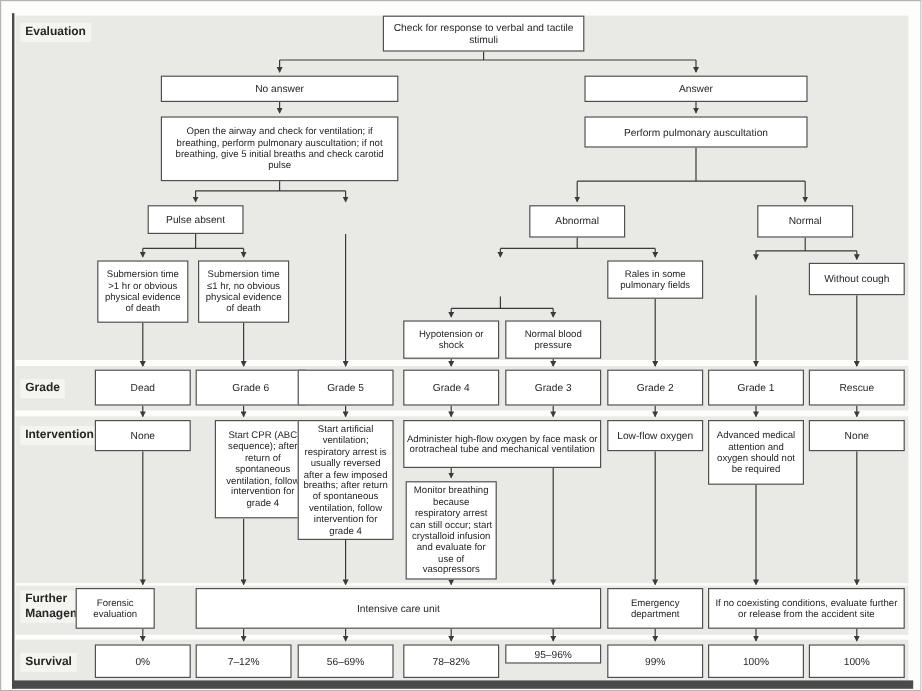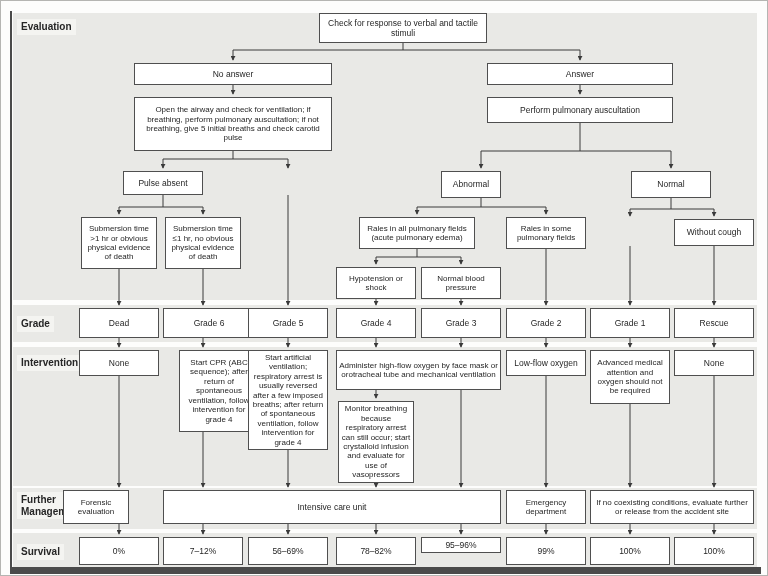--- a/index.html
+++ b/index.html
@@ -99,25 +99,24 @@
   <div class="rowlabel" style="left:16px;top:354px">Intervention</div>
   <div class="rowlabel" style="left:16px;top:491px;width:62px">Further Management</div>
   <div class="rowlabel" style="left:16px;top:543px">Survival</div>
 
   <div class="box s9" style="left:318px;top:12px;width:168px;height:30px">Check for response to verbal and tactile stimuli</div>
   <div class="box s9" style="left:133px;top:62px;width:198px;height:22px">No answer</div>
   <div class="box s9" style="left:486px;top:62px;width:186px;height:22px">Answer</div>
   <div class="box" style="left:133px;top:96px;width:198px;height:54px">Open the airway and check for ventilation; if breathing, perform pulmonary auscultation; if not breathing, give 5 initial breaths and check carotid pulse</div>
   <div class="box s9" style="left:486px;top:96px;width:186px;height:26px">Perform pulmonary auscultation</div>
   <div class="box s9" style="left:122px;top:170px;width:80px;height:24px">Pulse absent</div>
-  <div class="box s9" style="left:440px;top:170px;width:60px;height:27px">Abnormal</div>
+  <div class="box s9" style="left:440px;top:170px;width:80px;height:27px">Abnormal</div>
   <div class="box s9" style="left:630px;top:170px;width:80px;height:27px">Normal</div>
   <div class="box" style="left:80px;top:216px;width:76px;height:52px">Submersion time &gt;1 hr or obvious physical evidence of death</div>
   <div class="box" style="left:164px;top:216px;width:76px;height:52px">Submersion time ≤1 hr, no obvious physical evidence of death</div>
-  <div class="box" style="left:358px;top:216px;width:116px;height:32px">Rales in all pulmonary fields (acute pulmonary edema)</div>
   <div class="box" style="left:505px;top:216px;width:80px;height:32px">Rales in some pulmonary fields</div>
   <div class="box s9" style="left:673px;top:218px;width:80px;height:27px">Without cough</div>
   <div class="box" style="left:335px;top:266px;width:80px;height:32px">Hypotension or shock</div>
   <div class="box" style="left:420px;top:266px;width:80px;height:32px">Normal blood pressure</div>
 
   <div class="box s9 heavy" style="left:78px;top:307px;width:80px;height:30px">Dead</div>
   <div class="box s9 heavy" style="left:162px;top:307px;width:92px;height:30px">Grade 6</div>
   <div class="box s9 heavy" style="left:247px;top:307px;width:80px;height:30px">Grade 5</div>
   <div class="box s9 heavy" style="left:335px;top:307px;width:80px;height:30px">Grade 4</div>
   <div class="box s9 heavy" style="left:420px;top:307px;width:80px;height:30px">Grade 3</div>

